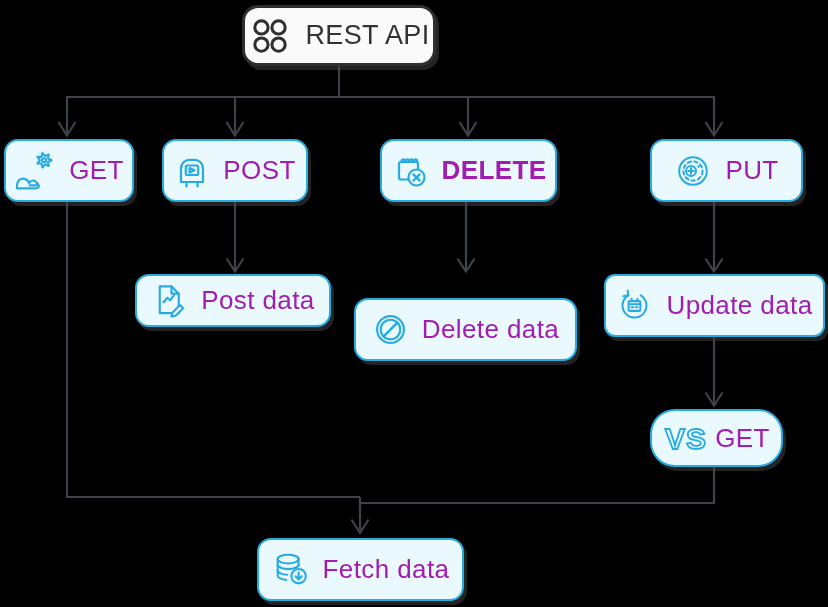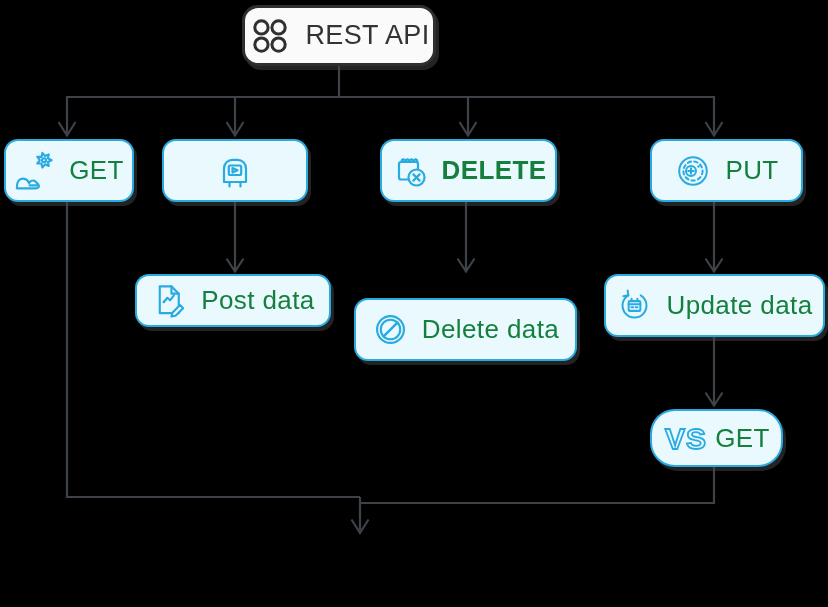--- a/index.html
+++ b/index.html
@@ -1,21 +1,21 @@
 <!DOCTYPE html>
 <html><head>
 <meta charset="utf-8">
 <style>
   html,body{margin:0;padding:0;background:#000;}
   .stage{position:relative;width:828px;height:607px;background:#000;overflow:hidden;
          font-family:"Liberation Sans",sans-serif;}
   svg.edges{position:absolute;left:0;top:0;width:828px;height:607px;}
   svg.edges path{stroke:#3d4349;stroke-width:2.2;fill:none;}
   .node{position:absolute;display:flex;align-items:center;justify-content:center;gap:13px;
-        border:2.5px solid #29abe2;border-radius:14px;background:#e9f9fe;color:#15803d;
+        border:2.5px solid #29abe2;border-radius:14px;background:#e9f9fe;color:#a21caf;
         box-shadow:3px 4px 0 rgba(70,70,70,0.5);box-sizing:border-box;padding:0 8px;}
   .node .label{font-size:26px;letter-spacing:0.4px;white-space:nowrap;}
   .node.root{border-color:#2f2f2f;background:#fafafa;color:#333;border-width:3px;border-radius:16px;}
   .node.root .label{font-size:27px;color:#333;}
   .icon{display:flex;align-items:center;justify-content:center;}
   .icon svg{display:block;}
   .cyanic{stroke:#29abe2;fill:none;stroke-linecap:round;stroke-linejoin:round;}
 </style>
 </head>
 <body>
@@ -69,20 +69,21 @@
 
   <div class="node" style="left:162px;top:139px;width:146px;height:63px;">
     <span class="icon">
       <svg width="36" height="36" viewBox="0 0 36 36" class="cyanic" stroke-width="2.2">
         <path d="M7,29 V15.5 C7,10.3 10.8,6.8 15.5,6.8 H20.5 C25.2,6.8 29,10.3 29,15.5 V29 Z"></path>
         <rect x="11.8" y="12.5" width="12.4" height="9.5" rx="1.5"></rect>
         <path d="M15.5,15 L20.5,17.2 L15.5,19.5 Z"></path>
         <path d="M12.5,29 V33.5 M23.5,29 V33.5"></path>
       </svg>
     </span>
+    <span class="label">POST</span>
   </div>
 
   <div class="node" style="left:380px;top:139px;width:177px;height:63px;font-weight:bold;">
     <span class="icon">
       <svg width="38" height="38" viewBox="0 0 38 38" class="cyanic" stroke-width="2.2">
         <rect x="8" y="10" width="19" height="17.5" rx="2"></rect>
         <path d="M10.5,10 C10.5,6.4 14,6.4 14,10 M14.6,10 C14.6,6.4 18.1,6.4 18.1,10 M18.7,10 C18.7,6.4 22.2,6.4 22.2,10 M22.8,10 C22.8,6.4 26.3,6.4 26.3,10"></path>
         <circle cx="25.5" cy="25.5" r="8" fill="#e9f9fe"></circle>
         <path d="M22.4,22.4 L28.6,28.6 M28.6,22.4 L22.4,28.6"></path>
       </svg>
@@ -120,35 +121,49 @@
     <span class="icon">
       <svg width="37" height="37" viewBox="0 0 38 38" class="cyanic" stroke-width="2.2">
         <circle cx="19" cy="19" r="13.8"></circle>
         <circle cx="19" cy="19" r="10"></circle>
         <path d="M11.9,26.1 L26.1,11.9" stroke-width="2.6"></path>
       </svg>
     </span>
     <span class="label">Delete data</span>
   </div>
 
-  <div class="node" style="left:604px;top:274px;width:221px;height:63px;">
+  <div class="node" style="left:604px;top:274px;width:221px;height:63px;border-radius:11px;">
     <span class="icon">
       <svg width="37" height="37" viewBox="0 0 38 38" class="cyanic" stroke-width="2.1">
         <path d="M25.4,8.6 A12.3,12.3 0 1 1 12.6,8.6"></path>
         <path d="M7.6,9.4 L12.6,8.6 L12.0,3.7"></path>
         <rect x="13" y="14.5" width="12" height="10" rx="1.2"></rect>
         <path d="M16,14.5 V12 M22,14.5 V12 M13,17.8 H25 M15.8,20.8 H17.6 M20.2,20.8 H22"></path>
       </svg>
     </span>
     <span class="label">Update data</span>
   </div>
 
   <div class="node" style="left:650px;top:409px;width:133px;height:58px;gap:0;border-radius:25px;">
     <span class="icon">
       <svg width="52" height="36" viewBox="0 0 52 36">
         <text x="2" y="29" font-family="Liberation Sans, sans-serif" font-size="30" font-weight="800" fill="none" stroke="#29abe2" stroke-width="1.8" letter-spacing="1">VS</text>
       </svg>
     </span>
     <span class="label">GET</span>
   </div>
 
+  <div class="node" style="left:257px;top:538px;width:207px;height:63px;">
+    <span class="icon">
+      <svg width="38" height="37" viewBox="0 0 40 38" class="cyanic" stroke-width="2.2">
+        <ellipse cx="17" cy="8" rx="11" ry="4.6"></ellipse>
+        <path d="M6,8 V25.5 C6,27.6 10,29.6 15,29.9"></path>
+        <path d="M28,8 V14.5"></path>
+        <path d="M6,14 C6,16.5 11,18.6 17,18.6 C23,18.6 28,16.5 28,14"></path>
+        <path d="M6,20 C6,22.4 10.6,24.4 16,24.6"></path>
+        <circle cx="28" cy="26" r="7.6" fill="#e9f9fe"></circle>
+        <path d="M28,22 V29 M24.8,26.2 L28,29.5 L31.2,26.2"></path>
+      </svg>
+    </span>
+    <span class="label">Fetch data</span>
+  </div>
 
 </div>
 
 </body></html>

